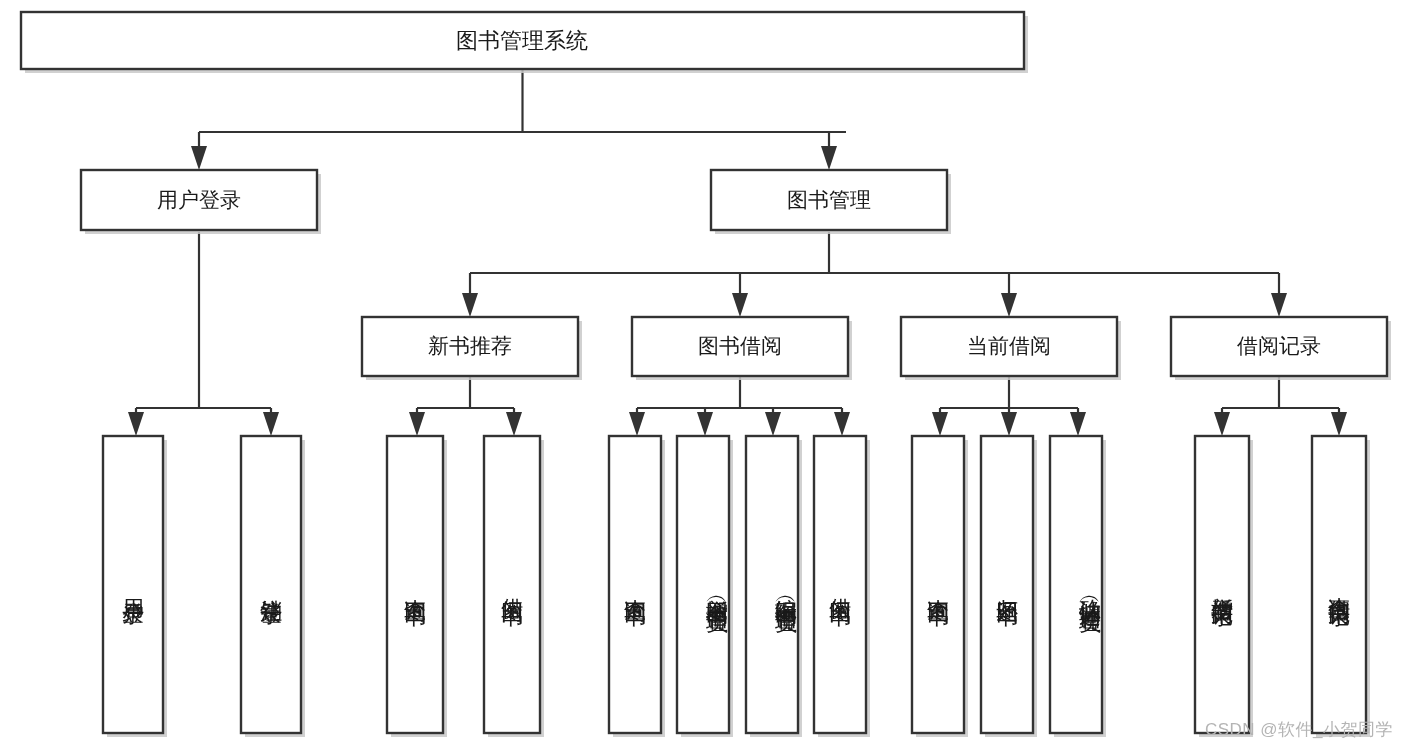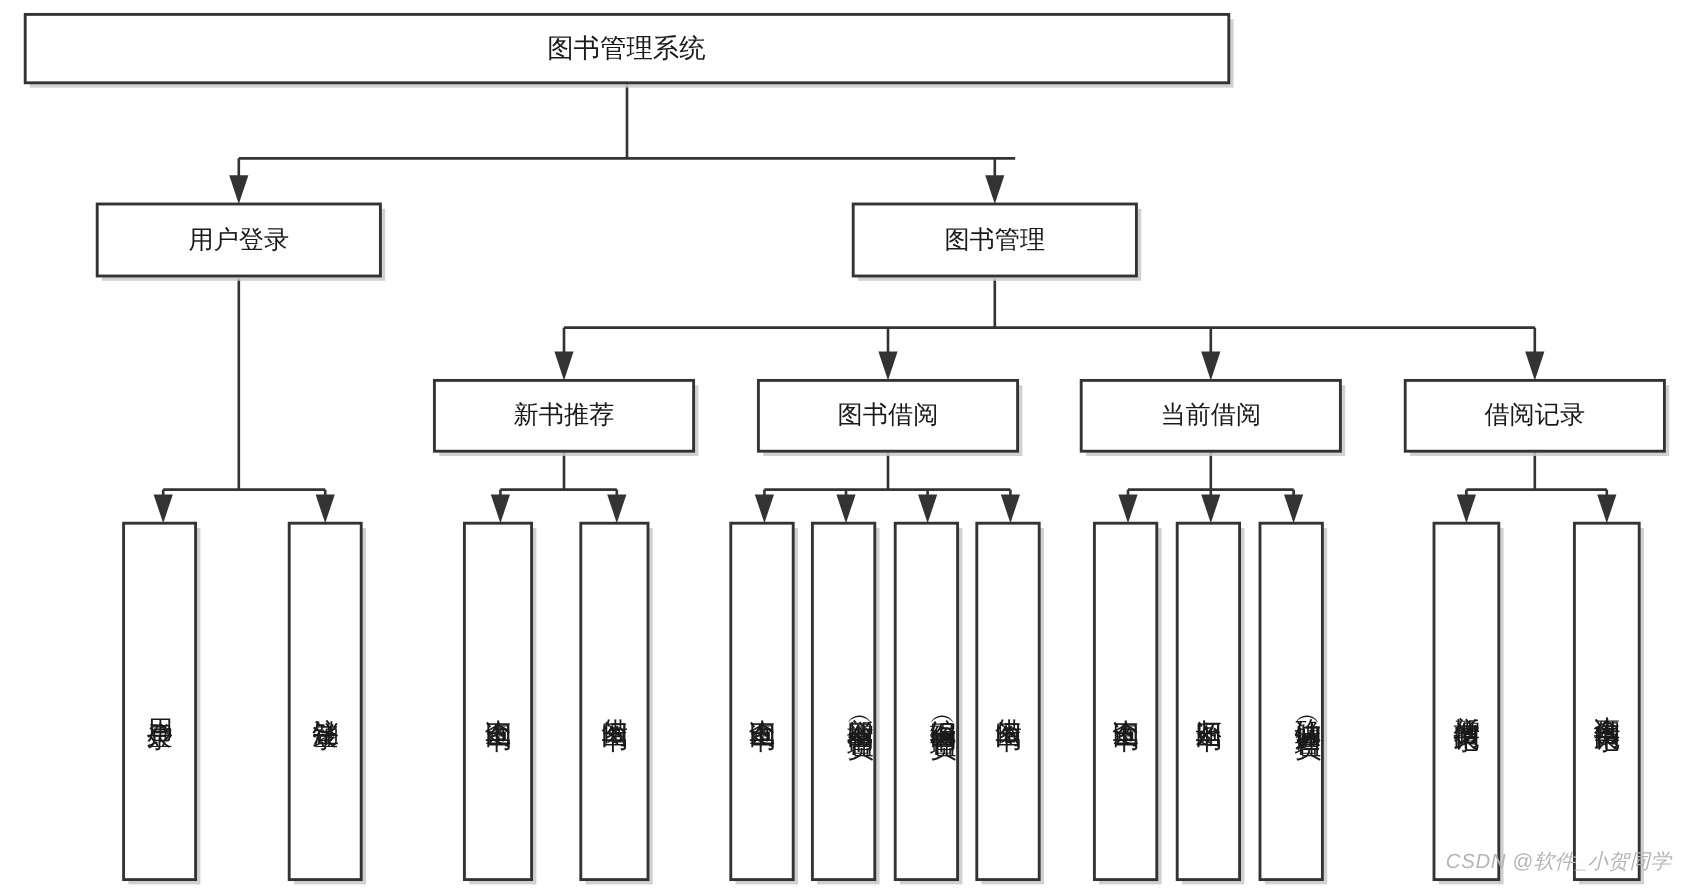--- a/index.html
+++ b/index.html
@@ -72,27 +72,26 @@
     letter-spacing: 2px;
     display: flex;
     align-items: center;
     justify-content: center;
     white-space: nowrap;
     pointer-events: none;
   }
   .watermark {
     position: absolute;
     right: 12px;
-    bottom: 18px;
+    bottom: 6px;
     font-family: "Liberation Sans", "DejaVu Sans", sans-serif;
     font-size: 17px;
     color: #b4b4b4;
     letter-spacing: 0.5px;
     white-space: nowrap;
-    font-style: italic;
   }
 </style>
 </head>
 <body>
 
 <div id="diagram-root">
 
   <svg class="diagram-canvas" viewBox="0 0 1405 747" xmlns="http://www.w3.org/2000/svg">
 
     <g>

